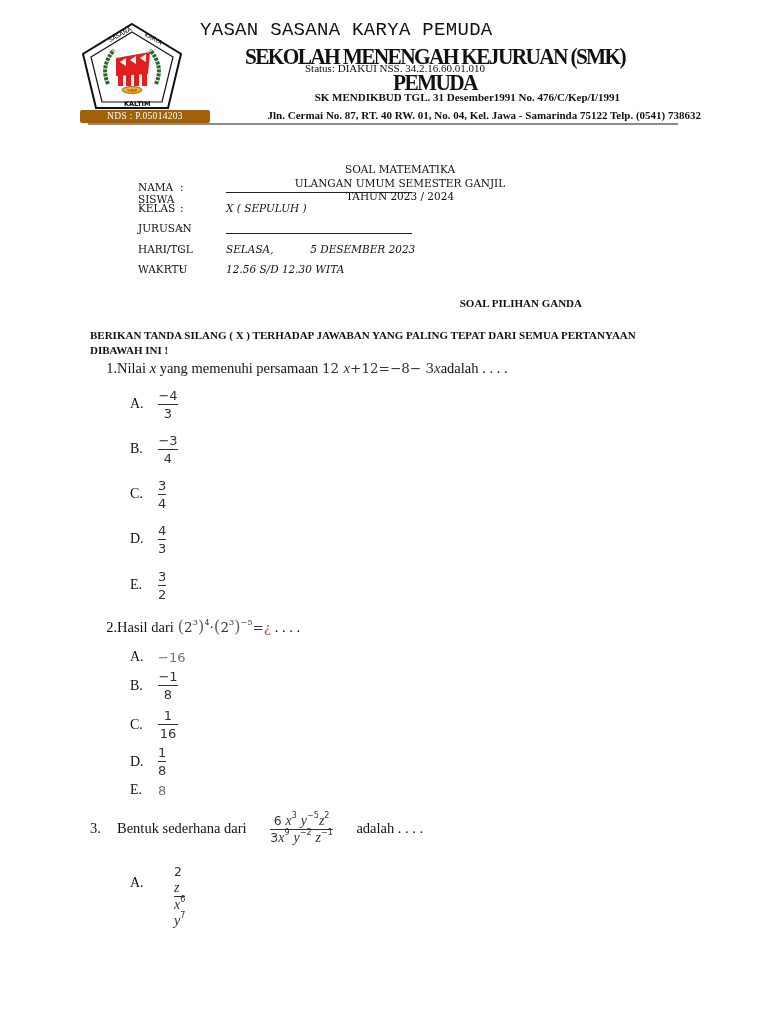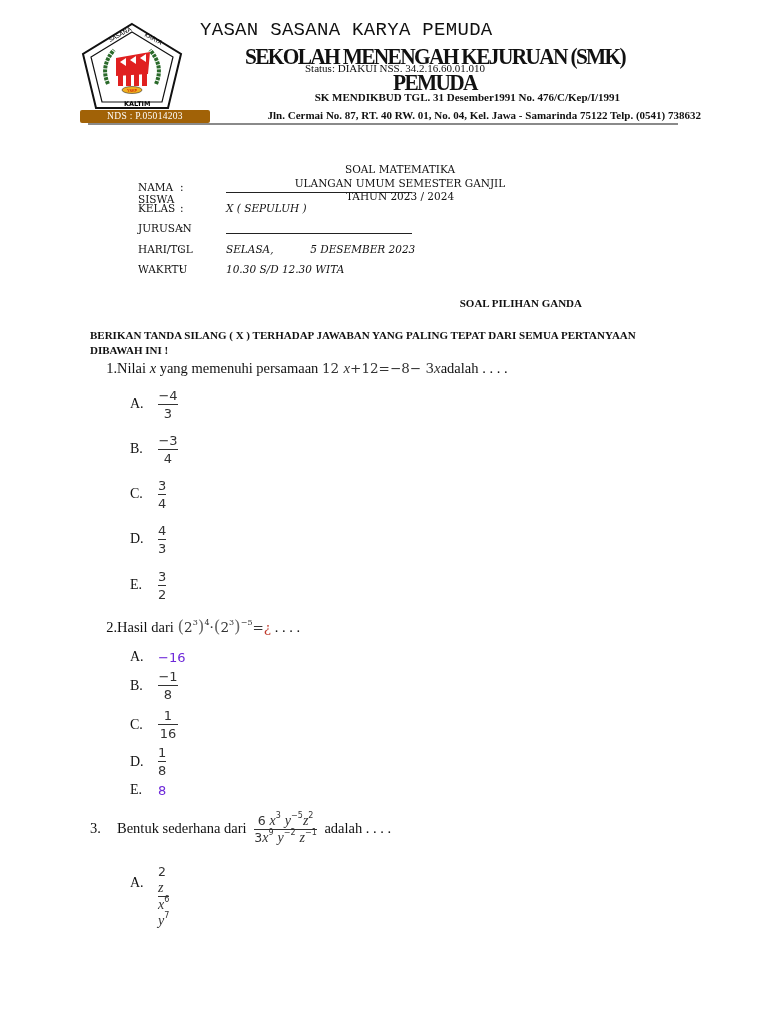--- a/index.html
+++ b/index.html
@@ -37,27 +37,27 @@
   .math { font-family: "DejaVu Serif", serif; font-size: 13.5px; color: #333; }
   .math i { font-family: "Liberation Serif", serif; font-size: 15px; }
   .red { color: #c0392b; }
 
   .opt { left: 130px; font-size: 14px; height: 36px; }
   .opt .lbl { position: absolute; left: 0; }
   .frac { position: absolute; left: 28px; display: inline-flex; flex-direction: column; align-items: center;
           font-family: "DejaVu Sans", sans-serif; font-size: 13px; color: #333; line-height: 15px; }
   .frac .bar { height: 1px; background: #333; align-self: stretch; margin: 1px 0; }
   .frac.wide { min-width: 20px; }
-  .plain { position: absolute; left: 28px; font-family: "DejaVu Sans", sans-serif; font-size: 13px; color: #6d28d9; }
+  .plain { position: absolute; left: 28px; font-family: "DejaVu Sans", sans-serif; font-size: 13px; color: #737373; }
 
   sup { font-size: 8px; vertical-align: 7px; line-height: 0; }
   .paren { font-size: 17px; font-weight: 200; color: #666; }
 
   .infrac { display: inline-flex; flex-direction: column; align-items: center; vertical-align: middle;
-            font-family: "DejaVu Sans", sans-serif; font-size: 12.5px; color: #333; line-height: 16px; margin: 0 4px; }
+            font-family: "DejaVu Sans", sans-serif; font-size: 12.5px; color: #333; line-height: 16px; margin: 0 20px; }
   .infrac .bar { height: 1px; background: #333; align-self: stretch; }
   .infrac i { font-family: "Liberation Serif", serif; font-size: 14px; }
 </style>
 </head>
 <body>
 
 <div class="abs logo">
   <svg width="104" height="88" viewBox="0 0 104 88">
 
     <polygon points="52,2 101,32 88,86 16,86 3,32" fill="#fff" stroke="#111" stroke-width="2"></polygon>
@@ -110,21 +110,21 @@
   <span class="blank-line"></span>
 </div>
 <div class="abs info-row" style="top:243px;">
   <span class="info-label">HARI/TGL</span>
   <span class="info-colon">:</span>
   <span class="info-value">SELASA,           5 DESEMBER 2023</span>
 </div>
 <div class="abs info-row" style="top:263px;">
   <span class="info-label">WAKRTU</span>
   <span class="info-colon">:</span>
-  <span class="info-value">10.30 S/D 12.30 WITA</span>
+  <span class="info-value">12.56 S/D 12.30 WITA</span>
 </div>
 
 <div class="abs section-head">SOAL PILIHAN GANDA</div>
 <div class="abs instruction">BERIKAN TANDA SILANG ( X ) TERHADAP JAWABAN YANG PALING TEPAT DARI SEMUA PERTANYAAN DIBAWAH INI  !</div>
 
 <div class="abs q" style="top:360px;text-align:right;">
   <span class="num">1.</span><span>Nilai </span><i>x</i><span> yang memenuhi persamaan </span><span class="math"><span>12</span> <i>x</i><span>+12=−8− 3</span><i>x</i></span><span>adalah . . . .</span>
 </div>
 
 <div class="abs opt" style="top:388px;">

